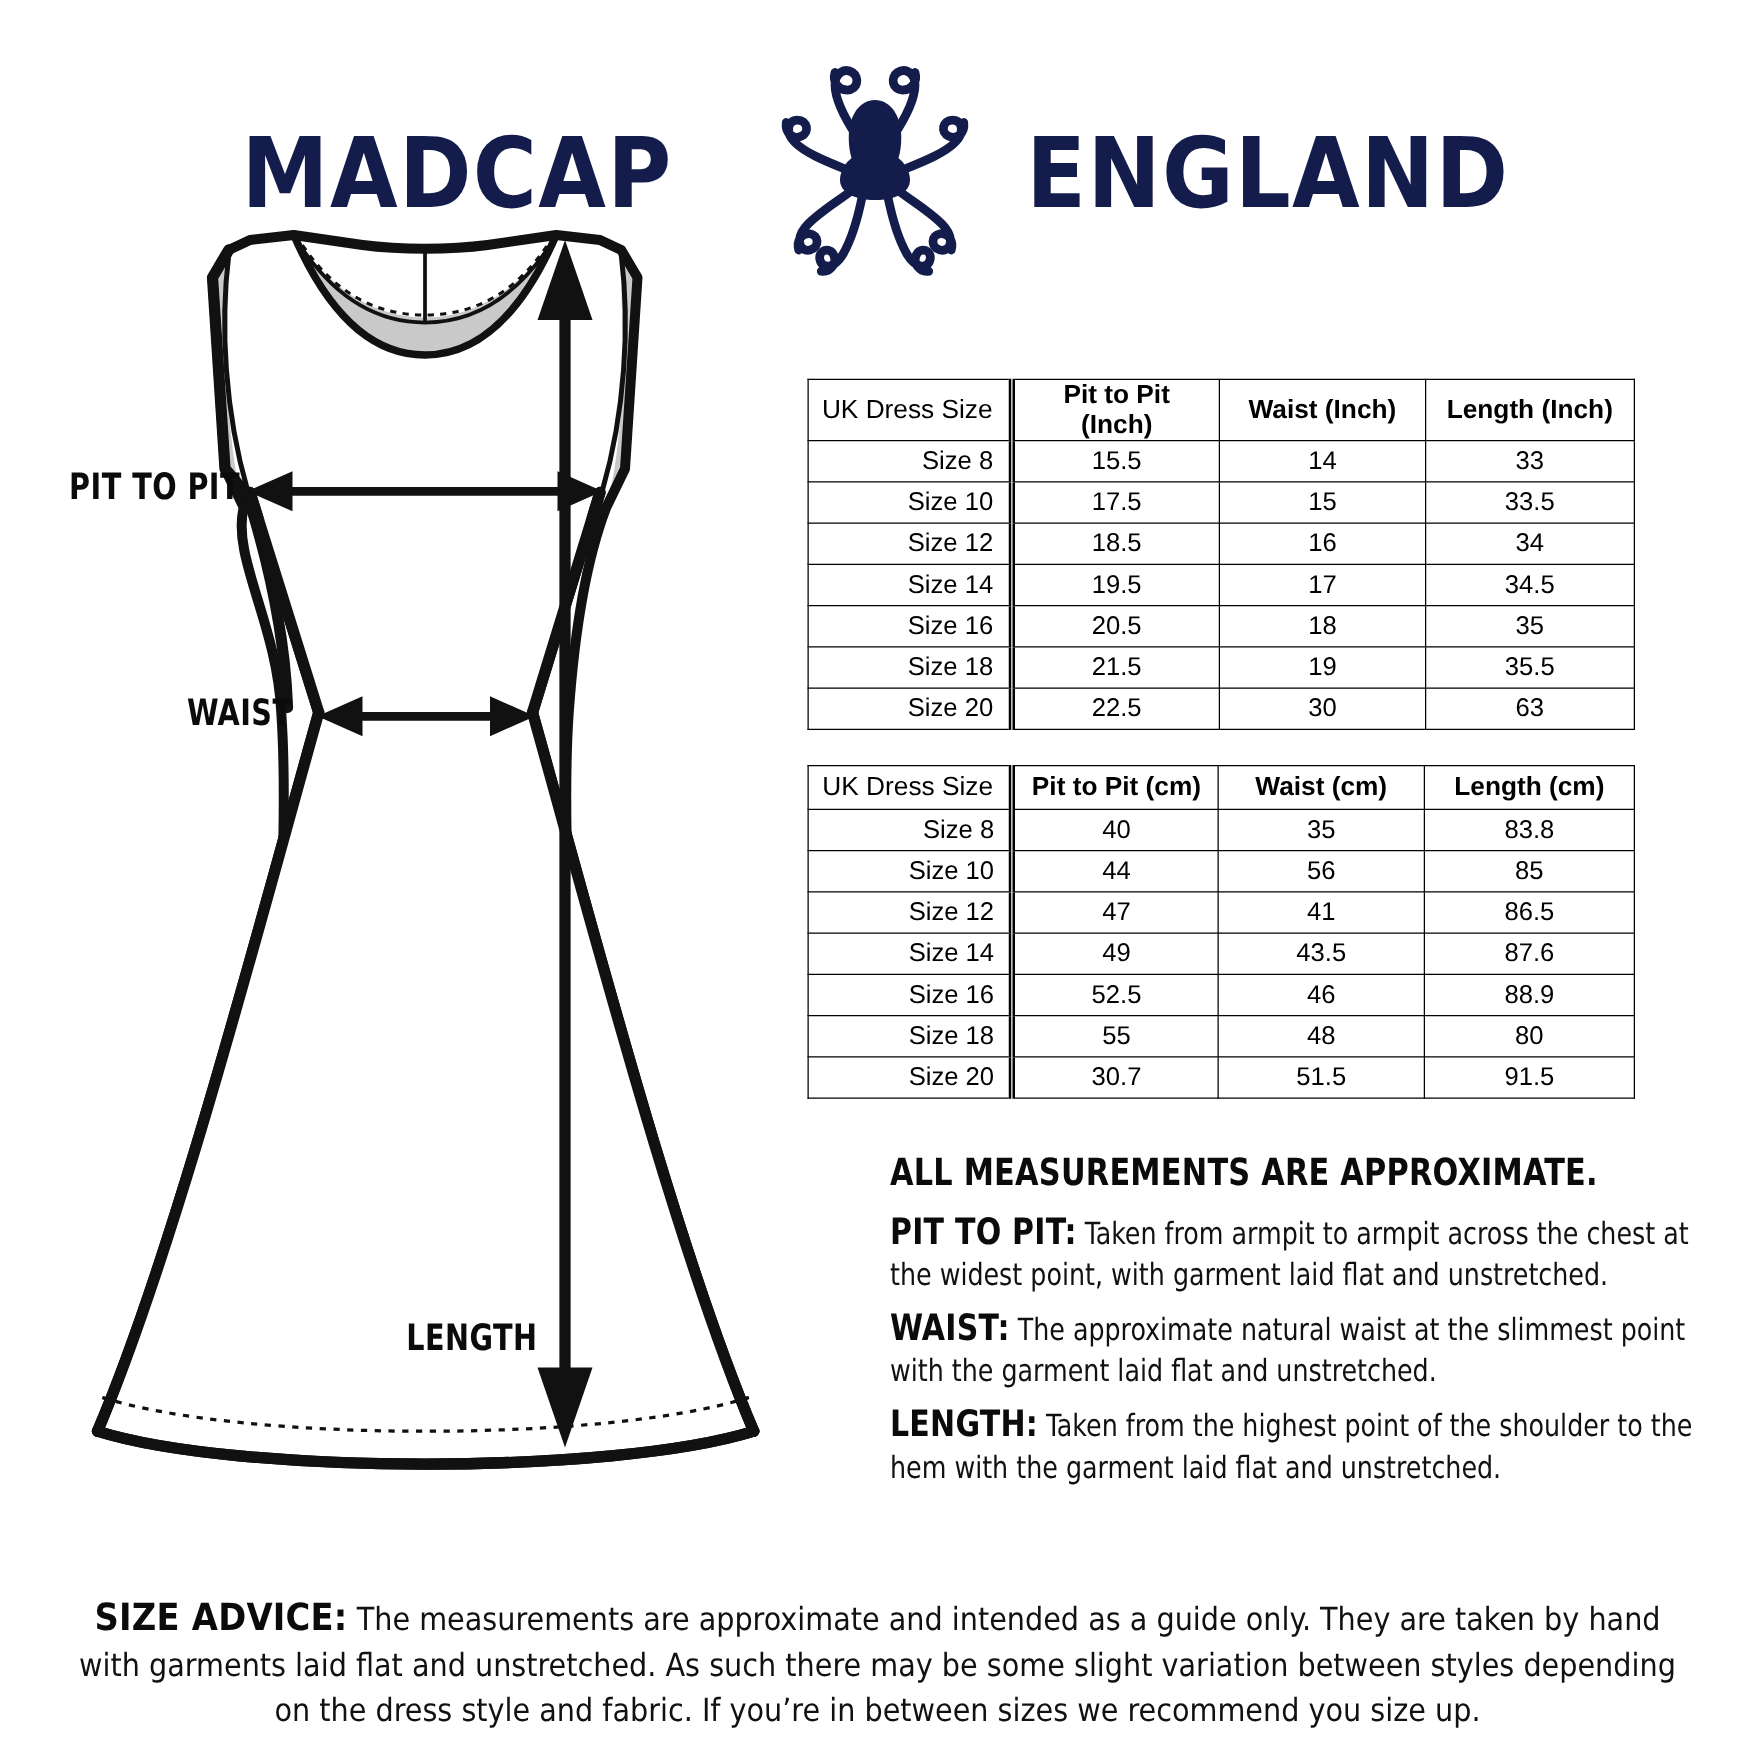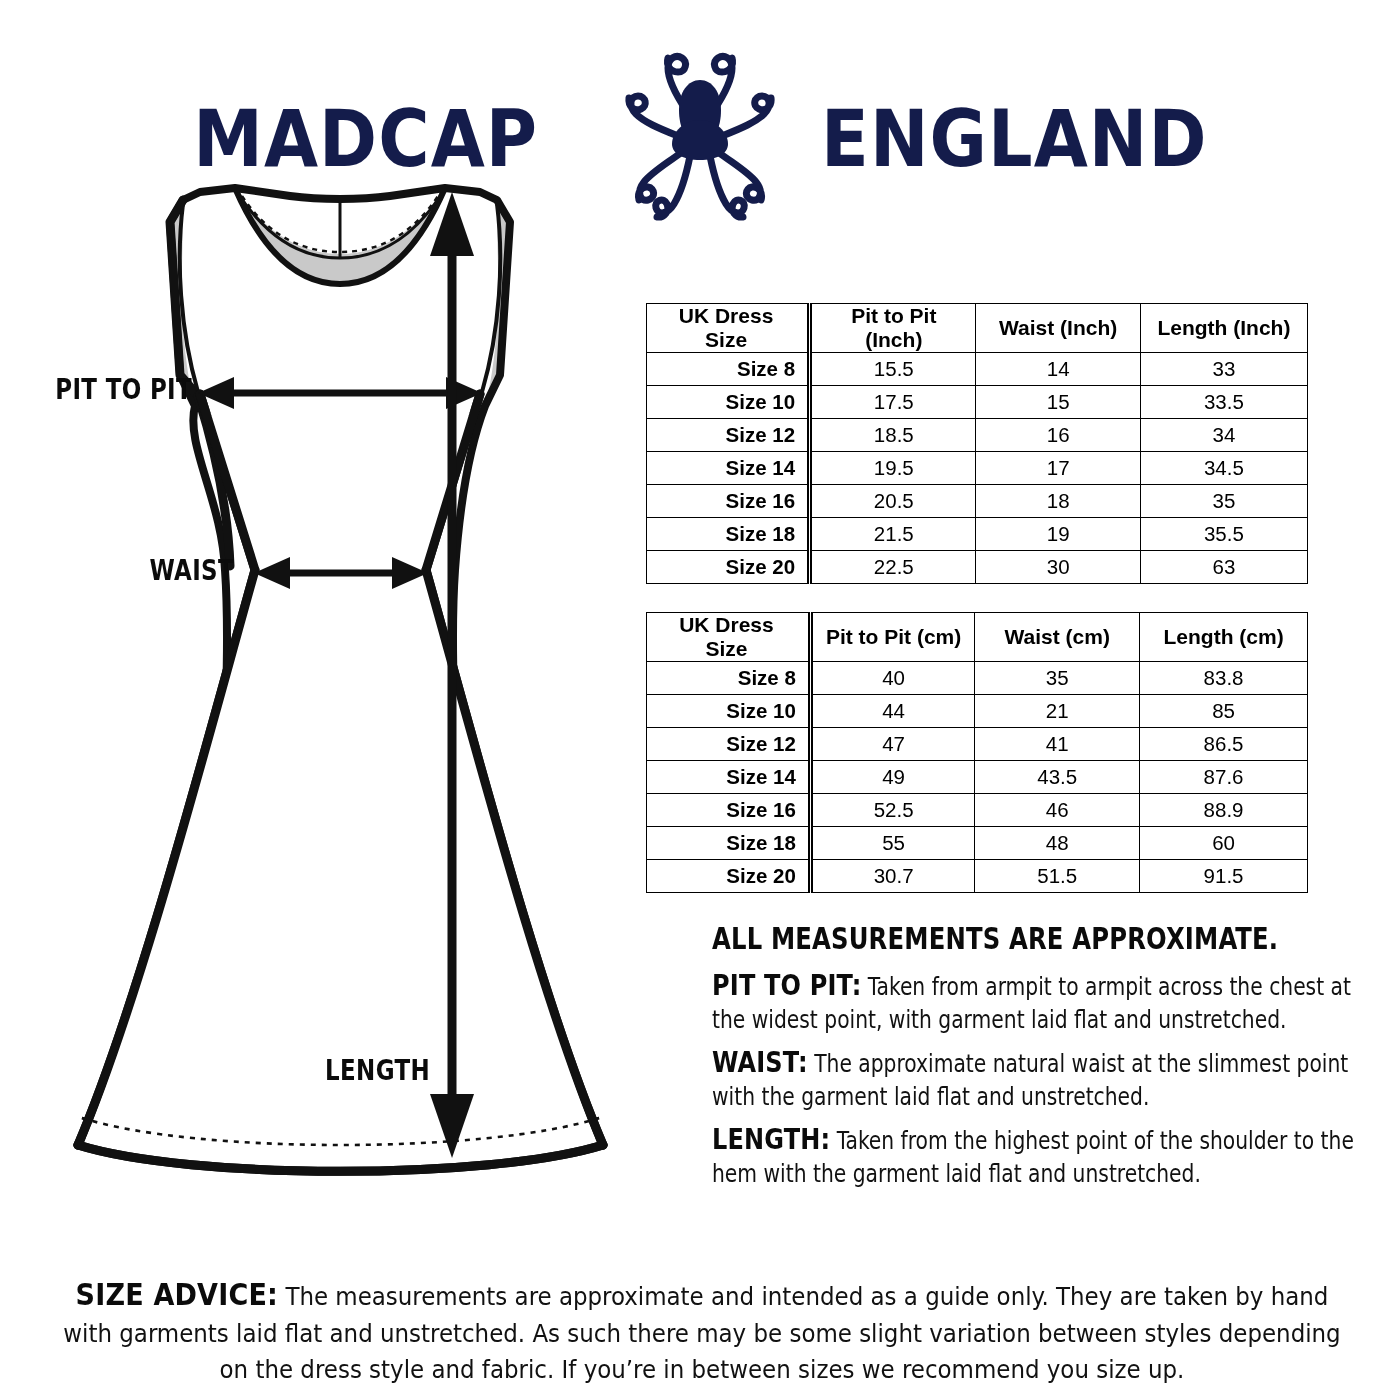--- a/index.html
+++ b/index.html
@@ -102,21 +102,21 @@
   }
   .size-table th {
     font-weight: bold;
     font-size: 21px;
     height: 34px;
   }
   
   .size-table th.col-size,
   .size-table td.col-size {
     text-align: right;
-    font-weight: bold;
+    font-weight: normal;
     border-right: 5px double #000000;
     width: 160px;
     padding-right: 12px;
   }
   .size-table th.col-size { text-align: center; }
   .size-table td.col-val { width: 167px; font-weight: normal; }
 
   
   #definitions {
     position: absolute;
@@ -372,21 +372,21 @@
     <tbody>
       <tr>
         <td class="col-size">Size 8</td>
         <td class="col-val">40</td>
         <td class="col-val">35</td>
         <td class="col-val">83.8</td>
       </tr>
       <tr>
         <td class="col-size">Size 10</td>
         <td class="col-val">44</td>
-        <td class="col-val">21</td>
+        <td class="col-val">56</td>
         <td class="col-val">85</td>
       </tr>
       <tr>
         <td class="col-size">Size 12</td>
         <td class="col-val">47</td>
         <td class="col-val">41</td>
         <td class="col-val">86.5</td>
       </tr>
       <tr>
         <td class="col-size">Size 14</td>
@@ -397,21 +397,21 @@
       <tr>
         <td class="col-size">Size 16</td>
         <td class="col-val">52.5</td>
         <td class="col-val">46</td>
         <td class="col-val">88.9</td>
       </tr>
       <tr>
         <td class="col-size">Size 18</td>
         <td class="col-val">55</td>
         <td class="col-val">48</td>
-        <td class="col-val">60</td>
+        <td class="col-val">80</td>
       </tr>
       <tr>
         <td class="col-size">Size 20</td>
         <td class="col-val">30.7</td>
         <td class="col-val">51.5</td>
         <td class="col-val">91.5</td>
       </tr>
     </tbody>
   </table>
 

